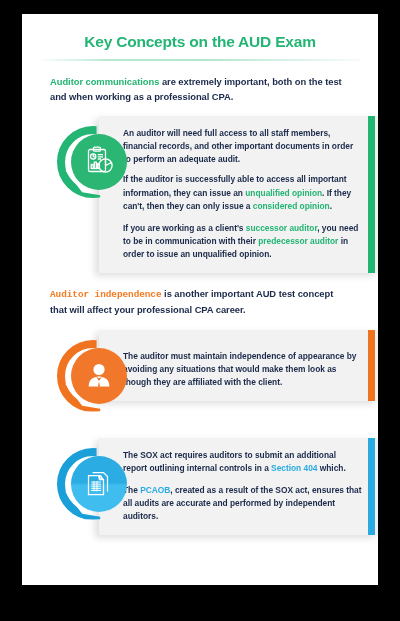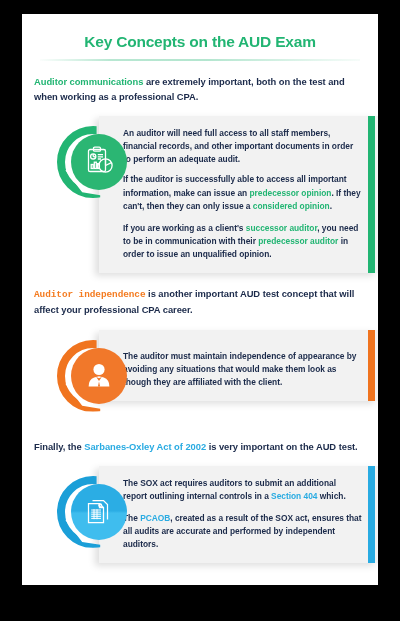--- a/index.html
+++ b/index.html
@@ -57,21 +57,21 @@
         rgba(34,181,115,0.34) 52%,
         rgba(34,181,115,0.04) 100%);
   }
 
   
   .intro {
     color: #1b2a4a;
     font-size: 9.4px;
     font-weight: bold;
     line-height: 1.62;
-    padding: 0 12px;
+    padding: 0 28px;
     margin-top: 13px;
     letter-spacing: -0.05px;
   }
   .intro .hl-green  { color: #22b573; }
   .intro .hl-orange { color: #f47b20; font-family: Liberation Mono, monospace; }
   .intro .hl-blue   { color: #29abe2; }
 
   
   .concept-block {
     position: relative;
@@ -179,21 +179,21 @@
             <rect x="12.3" y="17.2" width="2" height="6.3"></rect>
             <rect x="15.4" y="18.6" width="2" height="4.9"></rect>
             <circle cx="23.5" cy="20.5" r="6.6"></circle>
             <line x1="23.5" y1="20.5" x2="23.5" y2="13.9"></line>
             <line x1="23.5" y1="20.5" x2="29.4" y2="17.6"></line>
           </svg>
         </div>
       </div>
       <div class="concept-card">
         <p><span>An auditor will need full access to all staff members, financial records, and other important documents in order to perform an adequate audit.</span></p>
-        <p><span>If the auditor is successfully able to access all important information, make can issue an </span><span class="hl-green">predecessor opinion</span><span>. If they can't, then they can only issue a </span><span class="hl-green">considered opinion</span><span>.</span></p>
+        <p><span>If the auditor is successfully able to access all important information, they can issue an </span><span class="hl-green">unqualified opinion</span><span>. If they can't, then they can only issue a </span><span class="hl-green">considered opinion</span><span>.</span></p>
         <p><span>If you are working as a client's </span><span class="hl-green">successor auditor</span><span>, you need to be in communication with their </span><span class="hl-green">predecessor auditor</span><span> in order to issue an unqualified opinion.</span></p>
       </div>
     </div>
 
     <p class="intro">
       <span class="hl-orange">Auditor independence</span><span> is another important AUD test concept that will affect your professional CPA career.</span>
     </p>
 
     <div class="concept-block block-orange">
       <div class="icon-badge">
@@ -205,23 +205,20 @@
             <path d="M13.2 16.9 L16 21.1 L18.8 16.9 L16 18.2 Z" fill="#f1782a"></path>
             <path d="M16 21.4 L14.9 26.6 L17.1 26.6 Z" fill="#f1782a"></path>
           </svg>
         </div>
       </div>
       <div class="concept-card">
         <p><span>The auditor must maintain independence of appearance by avoiding any situations that would make them look as though they are affiliated with the client.</span></p>
       </div>
     </div>
 
-    <p class="intro">
-      <span>Finally, the </span><span class="hl-blue">Sarbanes-Oxley Act of 2002</span><span> is very important on the AUD test.</span>
-    </p>
 
     <div class="concept-block block-blue">
       <div class="icon-badge">
         <div class="icon-ring"></div>
         <div class="icon-disc">
           <svg width="32" height="32" viewBox="0 0 32 32" fill="none" stroke="#ffffff" stroke-width="1.25">
             <path d="M5.5 7.5 H16.5 L20.5 11.5 V26.5 H5.5 Z"></path>
             <path d="M16.5 7.5 V11.5 H20.5"></path>
             <path d="M9.5 4.5 H20.5 L24.5 8.5 V23.5"></path>
             <circle cx="17.2" cy="9.3" r="1.5" stroke-width="1.1"></circle>

